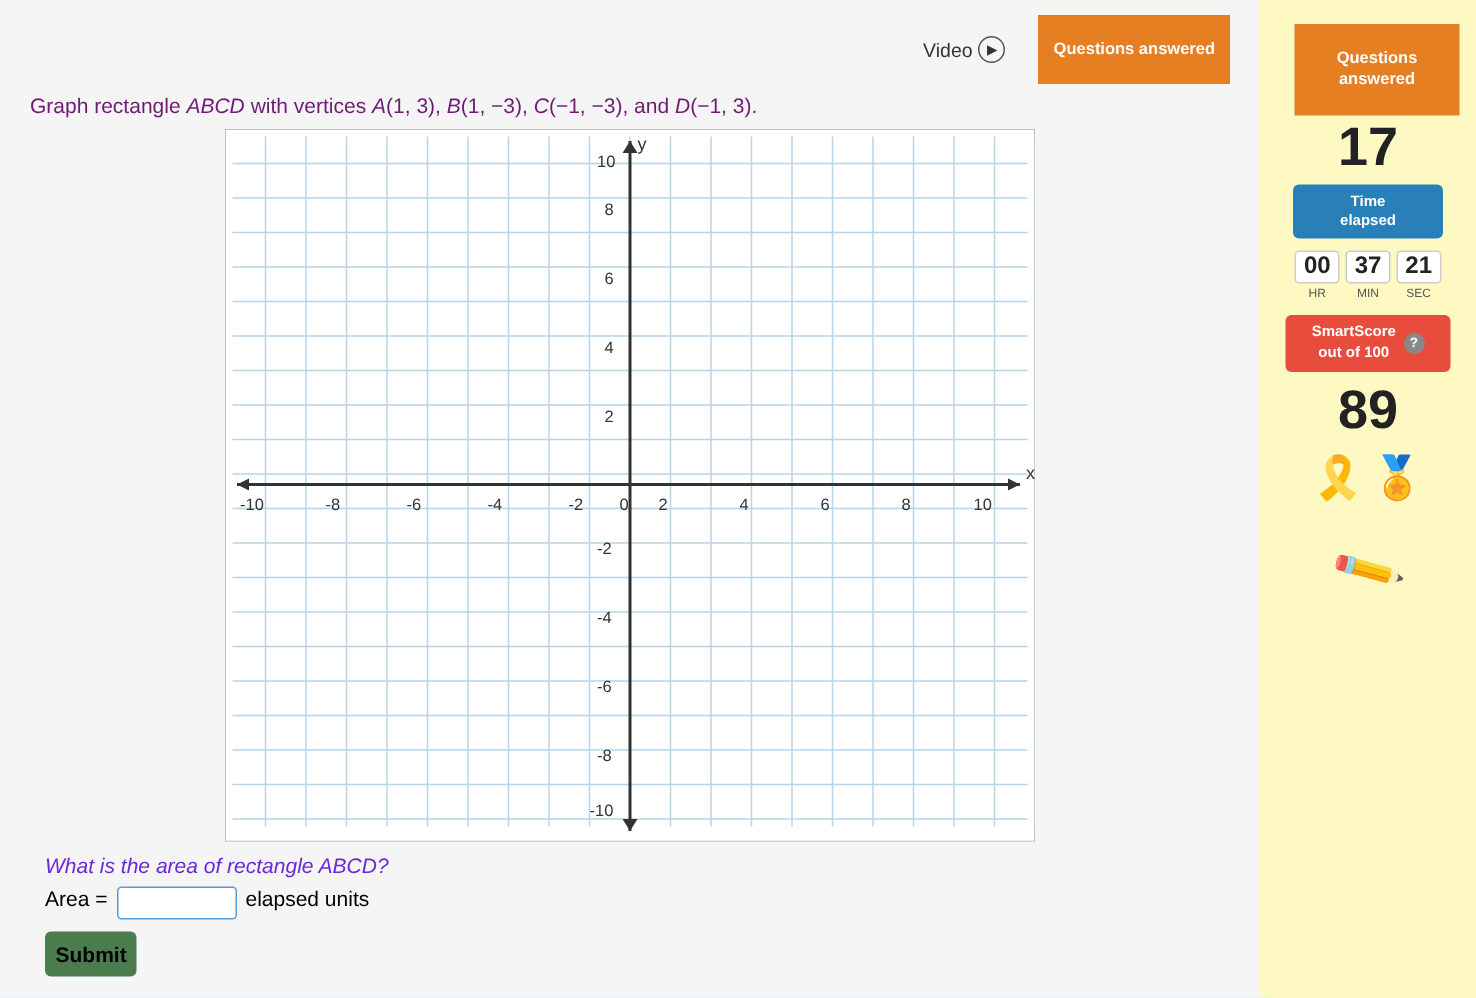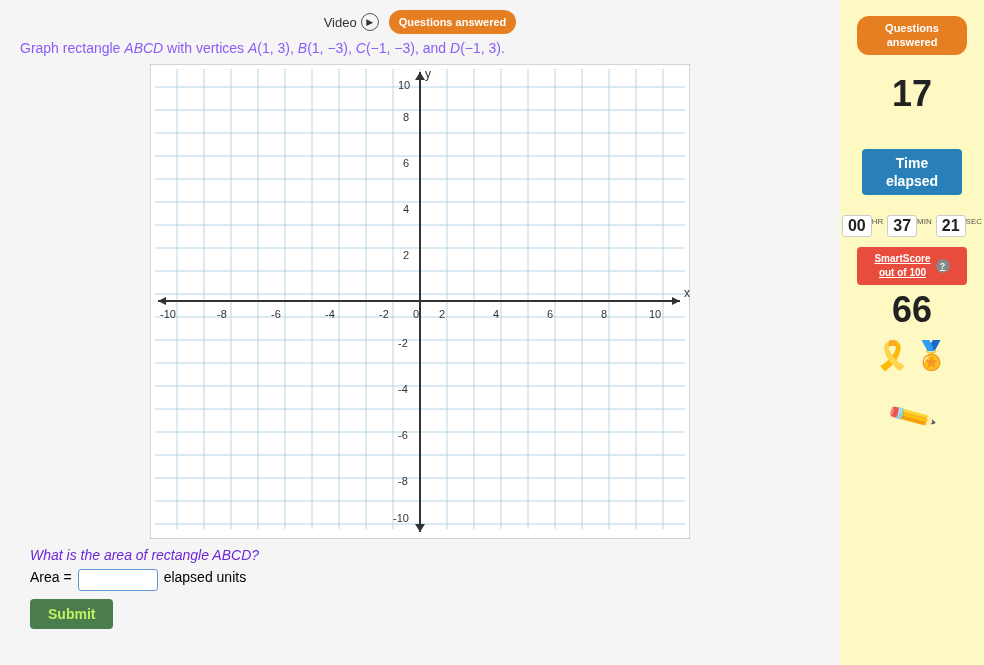--- a/index.html
+++ b/index.html
@@ -31,21 +31,21 @@
       background: #fef9c3;
       display: flex;
       flex-direction: column;
       align-items: center;
       padding: 8px 0;
     }
 
     
     .header-bar {
       display: flex;
-      justify-content: center;
+      justify-content: flex-end;
       align-items: center;
       width: 100%;
       margin-bottom: 6px;
     }
 
     .video-btn {
       display: flex;
       align-items: center;
       gap: 4px;
       font-size: 13px;
@@ -63,30 +63,31 @@
       align-items: center;
       justify-content: center;
       font-size: 9px;
     }
 
     .questions-answered-btn {
       background: #e67e22;
       color: white;
       font-size: 11px;
       font-weight: bold;
-      padding: 5px 10px;
-      border-radius: 12px;
+      padding: 16px 10px;
+      border-radius: 0;
       text-align: center;
       line-height: 1.3;
+      margin-left: 12px;
     }
 
     
     .problem-text {
       font-size: 14px;
-      color: #8b5cf6;
+      color: #701a75;
       margin-bottom: 8px;
     }
 
     
     .graph-container {
       width: 540px;
       height: 475px;
       margin: 0 auto;
       position: relative;
     }
@@ -121,59 +122,60 @@
       width: 80px;
       height: 22px;
       border: 1.5px solid #5b9bd5;
       border-radius: 3px;
       padding: 2px 4px;
       font-size: 13px;
     }
 
     .submit-btn {
       background: #4a7c4e;
-      color: #bef264;
+      color: #000000;
       border: none;
-      padding: 7px 18px;
+      padding: 7px 7px;
       border-radius: 4px;
       font-size: 14px;
       font-weight: bold;
       cursor: pointer;
     }
 
     
     .questions-count {
       font-size: 36px;
       font-weight: bold;
       color: #222;
-      margin: 18px 0;
+      margin: 0 0;
     }
 
     .time-elapsed-btn {
       background: #2980b9;
       color: white;
-      font-size: 14px;
+      font-size: 10px;
       font-weight: bold;
       padding: 5px 12px;
       border-radius: 4px;
       text-align: center;
       line-height: 1.3;
-      margin: 16px 0;
+      margin: 4px 0;
     }
 
     .timer-display {
       display: flex;
       gap: 4px;
       align-items: flex-start;
       margin: 4px 0;
     }
 
     .timer-unit {
       display: flex;
-      flex-direction: row;
+      flex-direction: column;
+      align-items: center;
     }
 
     .timer-value {
       font-size: 16px;
       font-weight: bold;
       color: #222;
       background: #fff;
       border: 1px solid #ccc;
       border-radius: 3px;
       padding: 1px 5px;
@@ -193,21 +195,20 @@
       font-size: 10px;
       font-weight: bold;
       padding: 5px 10px;
       border-radius: 4px;
       text-align: center;
       line-height: 1.4;
       margin: 6px 0 2px 0;
       display: flex;
       align-items: center;
       gap: 3px;
-      text-decoration: underline;
     }
 
     .smartscore-value {
       font-size: 36px;
       font-weight: bold;
       color: #222;
       margin: 2px 0;
     }
 
     .trophy-icons {
@@ -383,21 +384,21 @@
       <div class="timer-value">21</div>
       <div class="timer-label">SEC</div>
     </div>
   </div>
 
   <div class="smartscore-btn" style="width:110px; justify-content:center;">
     <span>SmartScore<br>out of 100</span>
     <span class="info-icon">?</span>
   </div>
 
-  <div class="smartscore-value">66</div>
+  <div class="smartscore-value">89</div>
 
   <div class="trophy-icons">
     <span>🎗️</span>
     <span>🏅</span>
   </div>
 
   <div style="margin-top:20px; font-size:32px; transform:rotate(-30deg); display:inline-block; color:#4a90d9;">✏️</div>
 
 </div>
 

